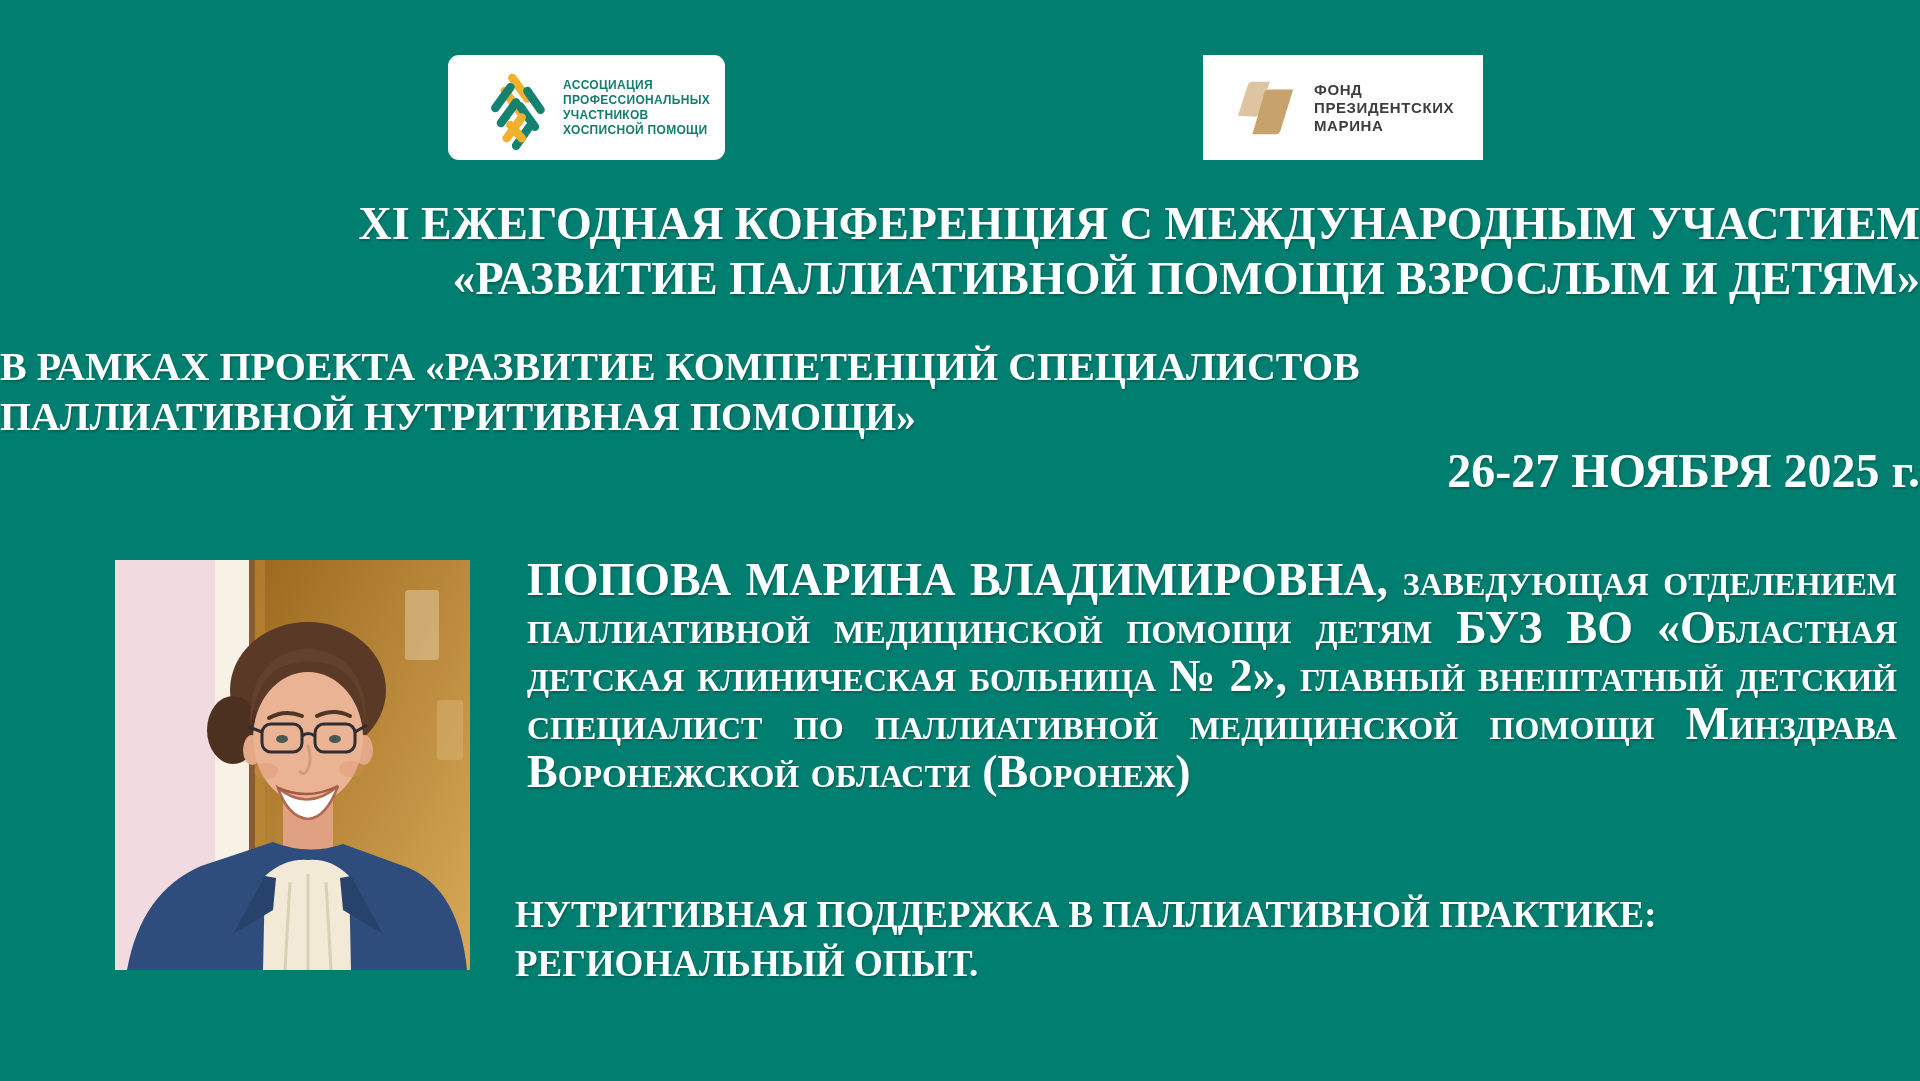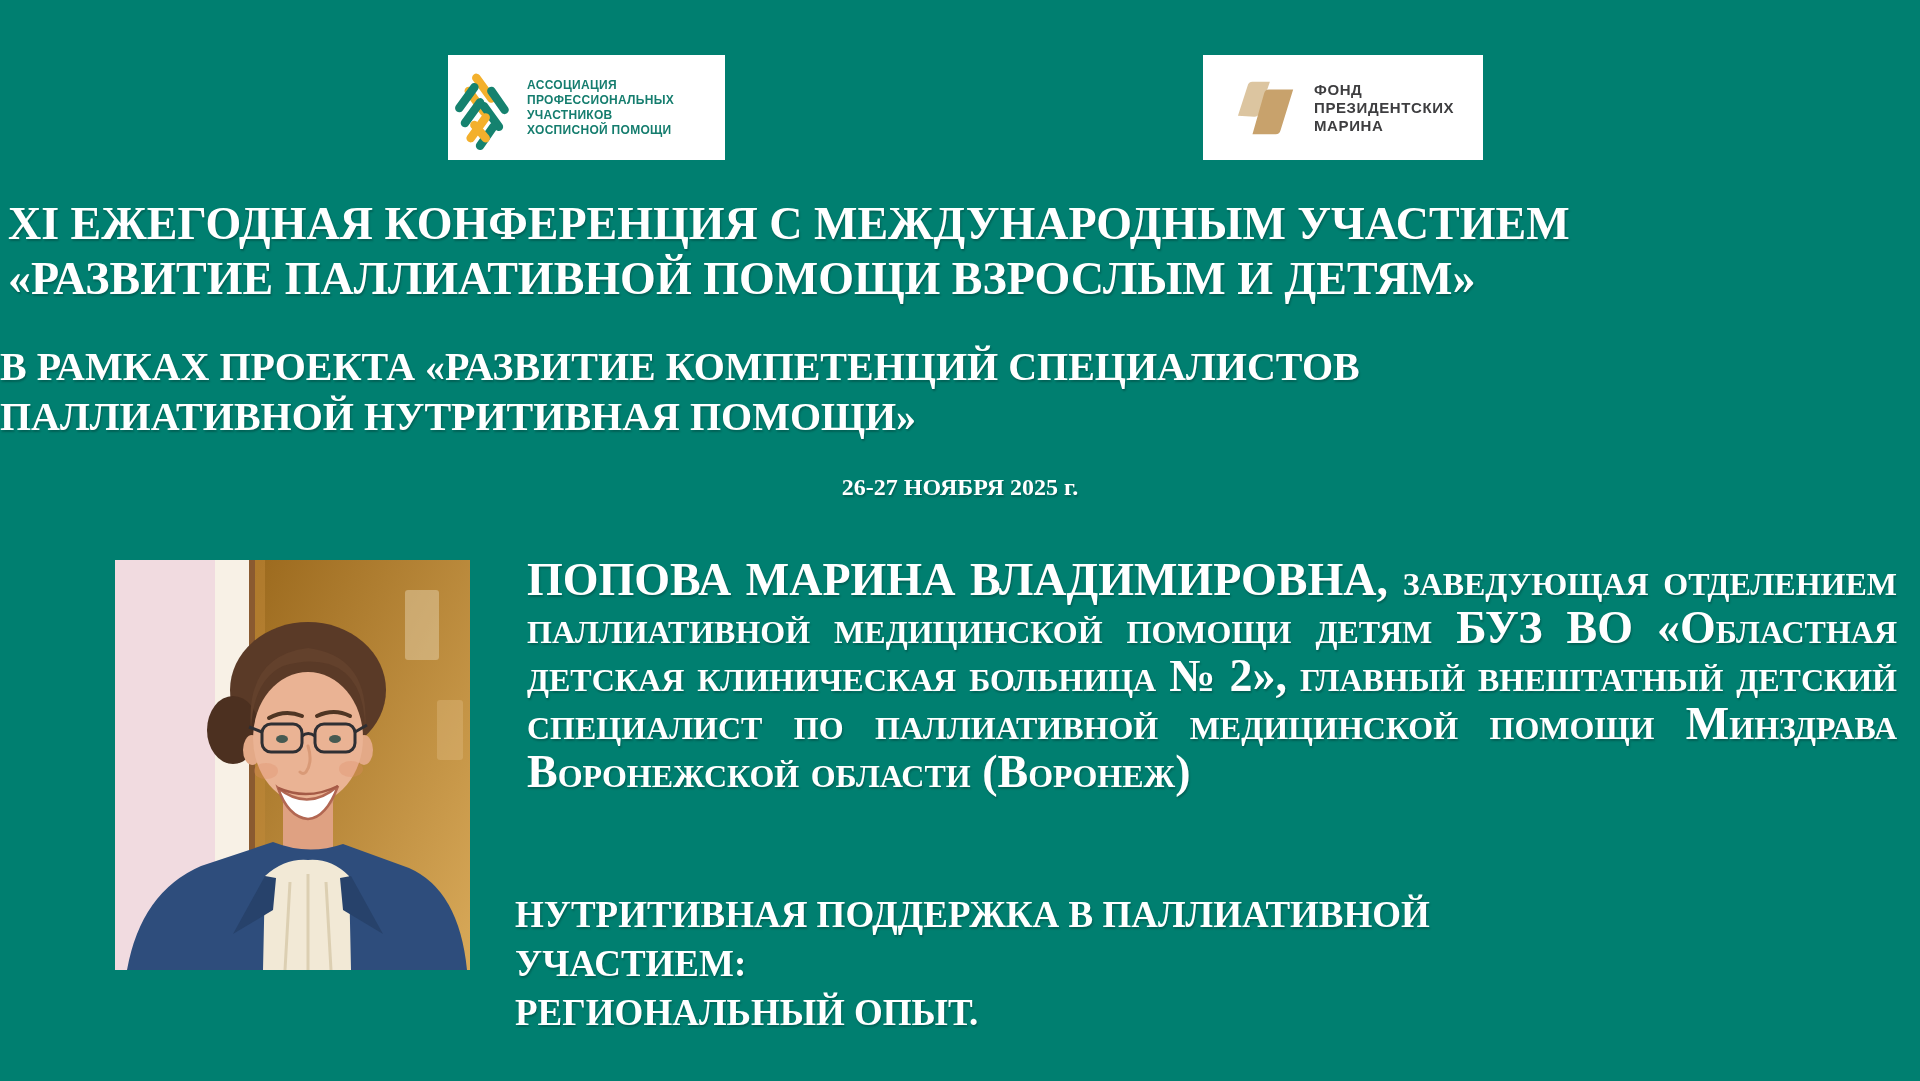--- a/index.html
+++ b/index.html
@@ -8,32 +8,32 @@
     width:1920px;height:1081px;
     background:#007F70;
     overflow:hidden;
     font-family:"Liberation Serif", serif;
   }
   
   .logo-card{
     position:absolute;top:55px;height:105px;background:#ffffff;
     display:flex;align-items:center;box-sizing:border-box;
   }
-  .logo-card.assoc{left:448px;width:277px;}
+  .logo-card.assoc{left:448px;width:277px;padding-left:36px;border-radius:11px;}
   .logo-card.grants{left:1203px;width:280px;padding-left:32px;}
   .logo-mark{flex:0 0 auto;}
   .logo-text{font-family:"Liberation Sans", sans-serif;font-weight:bold;}
   .assoc .logo-text{margin-left:13px;font-size:12px;line-height:15px;letter-spacing:.3px;color:#157D6E;}
   .grants .logo-text{margin-left:15px;font-size:15px;line-height:18px;letter-spacing:.6px;color:#3E3E40;}
   .logo-text span{display:block;white-space:nowrap;}
   
   .white-caps{color:#ffffff;font-weight:bold;text-shadow:1px 2px 2px rgba(0,30,26,.30);}
-  .conf-title{position:absolute;top:196px;left:8px;right:0;text-align:left;font-size:46px;line-height:55px;}
+  .conf-title{position:absolute;top:196px;left:8px;right:0;text-align:right;font-size:46px;line-height:55px;}
   .proj-subtitle{position:absolute;top:342px;left:0;right:0;text-align:left;font-size:40px;line-height:50px;}
-  .conf-date{position:absolute;top:448px;left:0;right:0;text-align:center;font-size:24px;line-height:46px;margin-top:16px;}
+  .conf-date{position:absolute;top:448px;left:0;right:0;text-align:right;font-size:48px;line-height:46px;}
   .line{display:block;}
   
   .speaker-photo{position:absolute;left:115px;top:560px;width:355px;height:410px;display:block;}
   .speaker-text{
     position:absolute;left:515px;top:556px;width:1370px;
     font-size:46px;line-height:48px;text-align:justify;margin-left:12px;
   }
   .speaker-desc{font-variant:small-caps;}
   .talk-title{position:absolute;left:515px;top:890px;width:1150px;font-size:37px;line-height:49px;}
 </style>
@@ -149,17 +149,17 @@
     <ellipse cx="236" cy="209" rx="12" ry="8" fill="#DD8A68" opacity="0.3"></ellipse>
   </svg>
 
   <div class="speaker-text white-caps">
     <span class="speaker-name">ПОПОВА МАРИНА ВЛАДИМИРОВНА,</span>
     <span> </span>
     <span class="speaker-desc">заведующая отделением паллиативной медицинской помощи детям БУЗ ВО «Областная детская клиническая больница № 2», главный внештатный детский специалист по паллиативной медицинской помощи Минздрава Воронежской области (Воронеж)</span>
   </div>
 
   <div class="talk-title white-caps">
-    <span class="line">НУТРИТИВНАЯ ПОДДЕРЖКА В ПАЛЛИАТИВНОЙ УЧАСТИЕМ:</span>
+    <span class="line">НУТРИТИВНАЯ ПОДДЕРЖКА В ПАЛЛИАТИВНОЙ ПРАКТИКЕ:</span>
     <span class="line">РЕГИОНАЛЬНЫЙ ОПЫТ.</span>
   </div>
 
 </div>
 
 </body></html>

